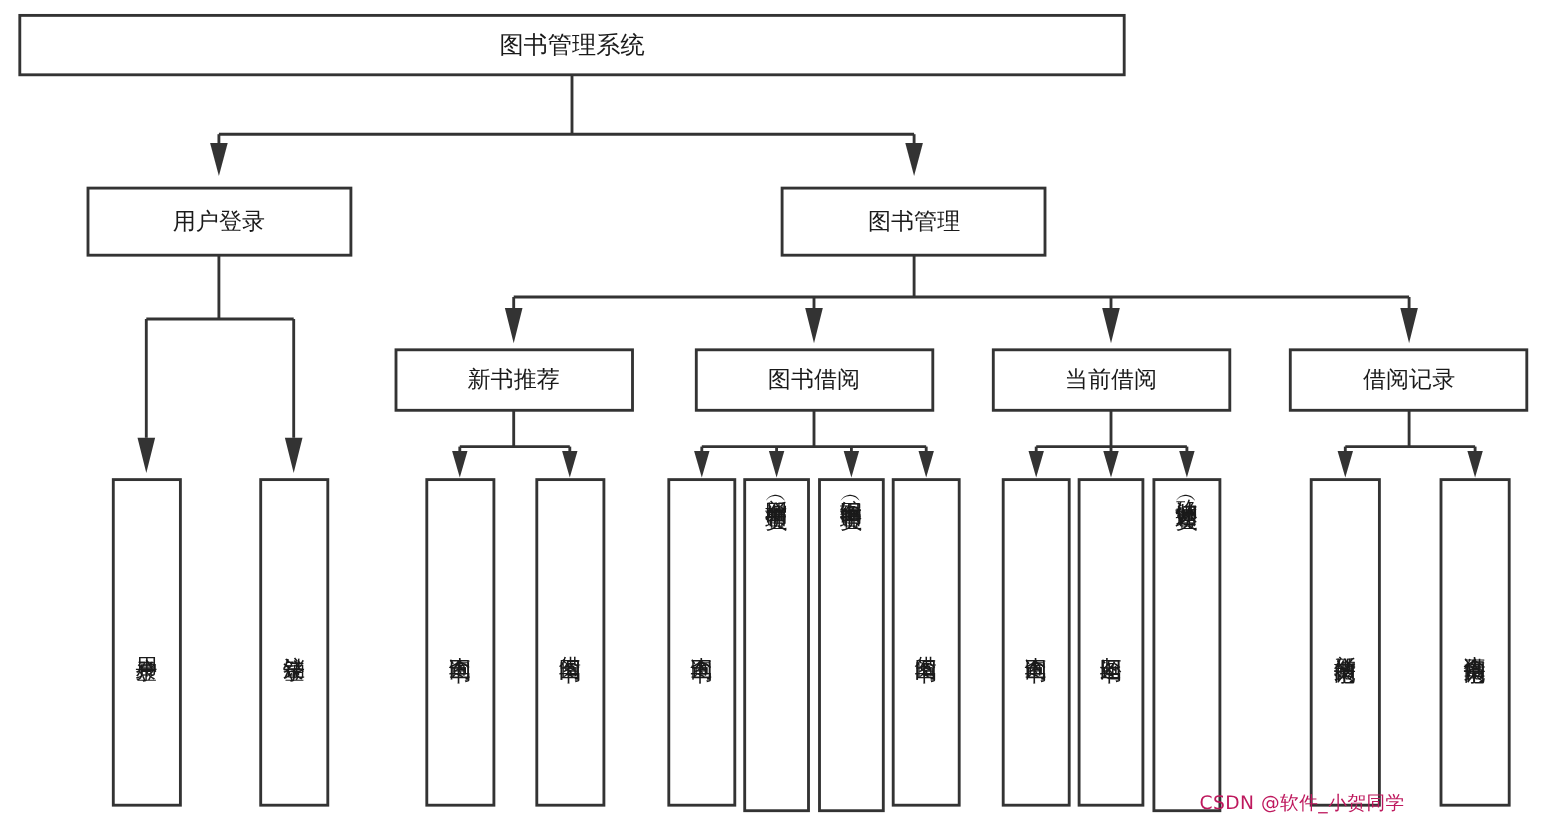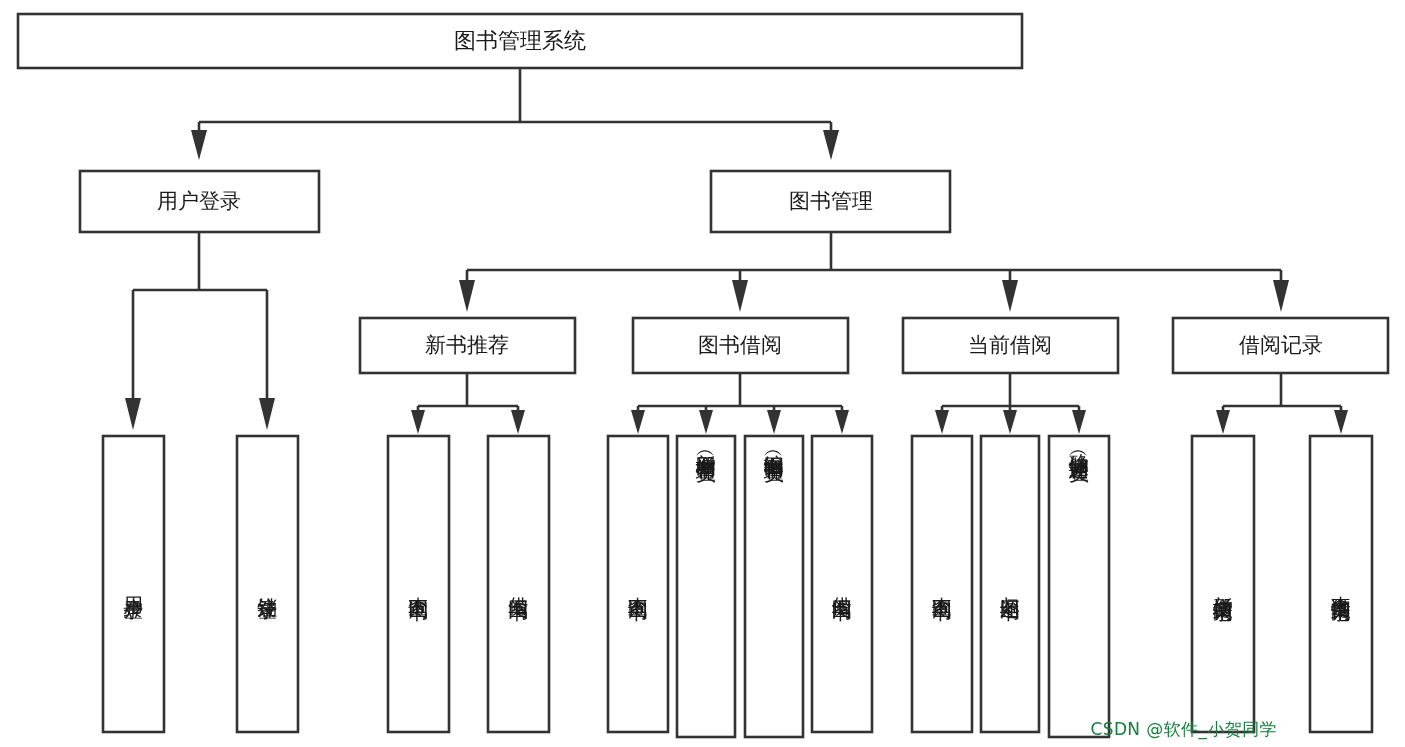--- a/index.html
+++ b/index.html
@@ -68,21 +68,21 @@
     color: #1a1a1a;
     letter-spacing: 1.5px;
     white-space: nowrap;
   }
   .watermark {
     position: absolute;
     right: 10px;
     bottom: 6px;
     font-family: "DejaVu Sans", "Liberation Sans", sans-serif;
     font-size: 17px;
-    color: #15803d;
+    color: #be185d;
     letter-spacing: 0.4px;
     white-space: nowrap;
   }
 </style>
 </head>
 <body>
 
 <div id="diagram-root">
 
   <svg class="flow" viewBox="0 0 1405 747" xmlns="http://www.w3.org/2000/svg">

